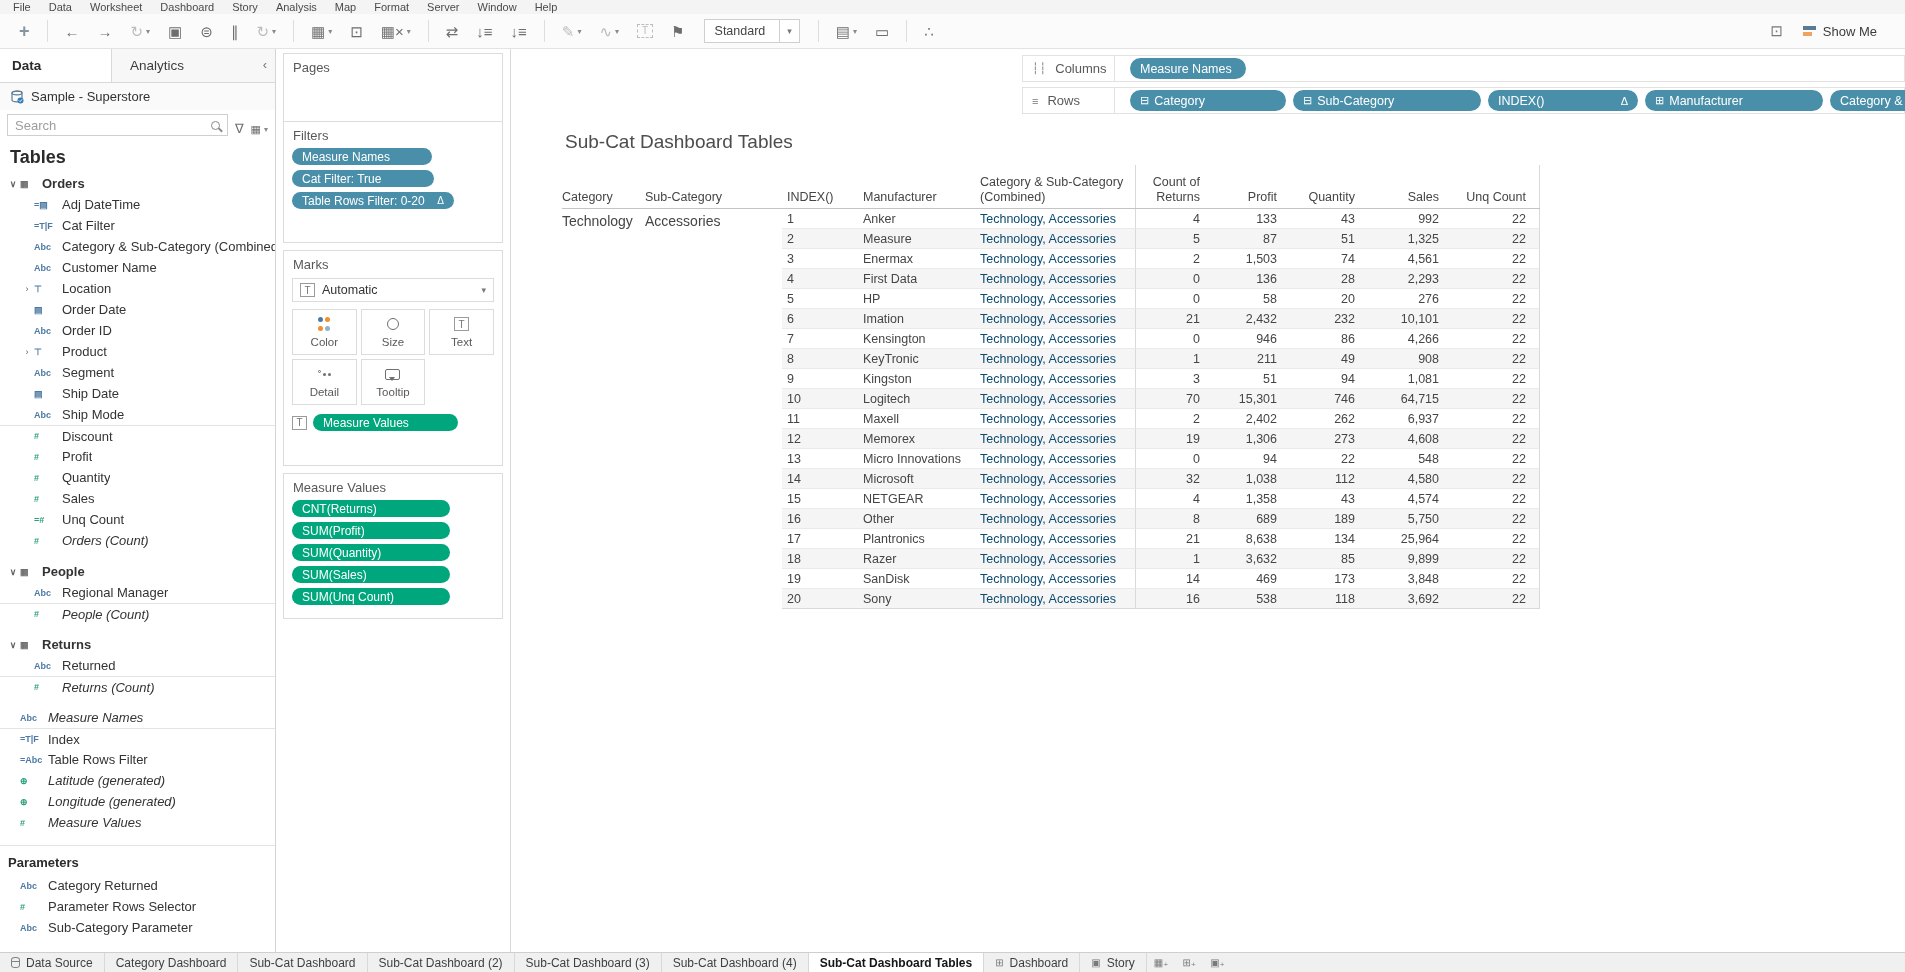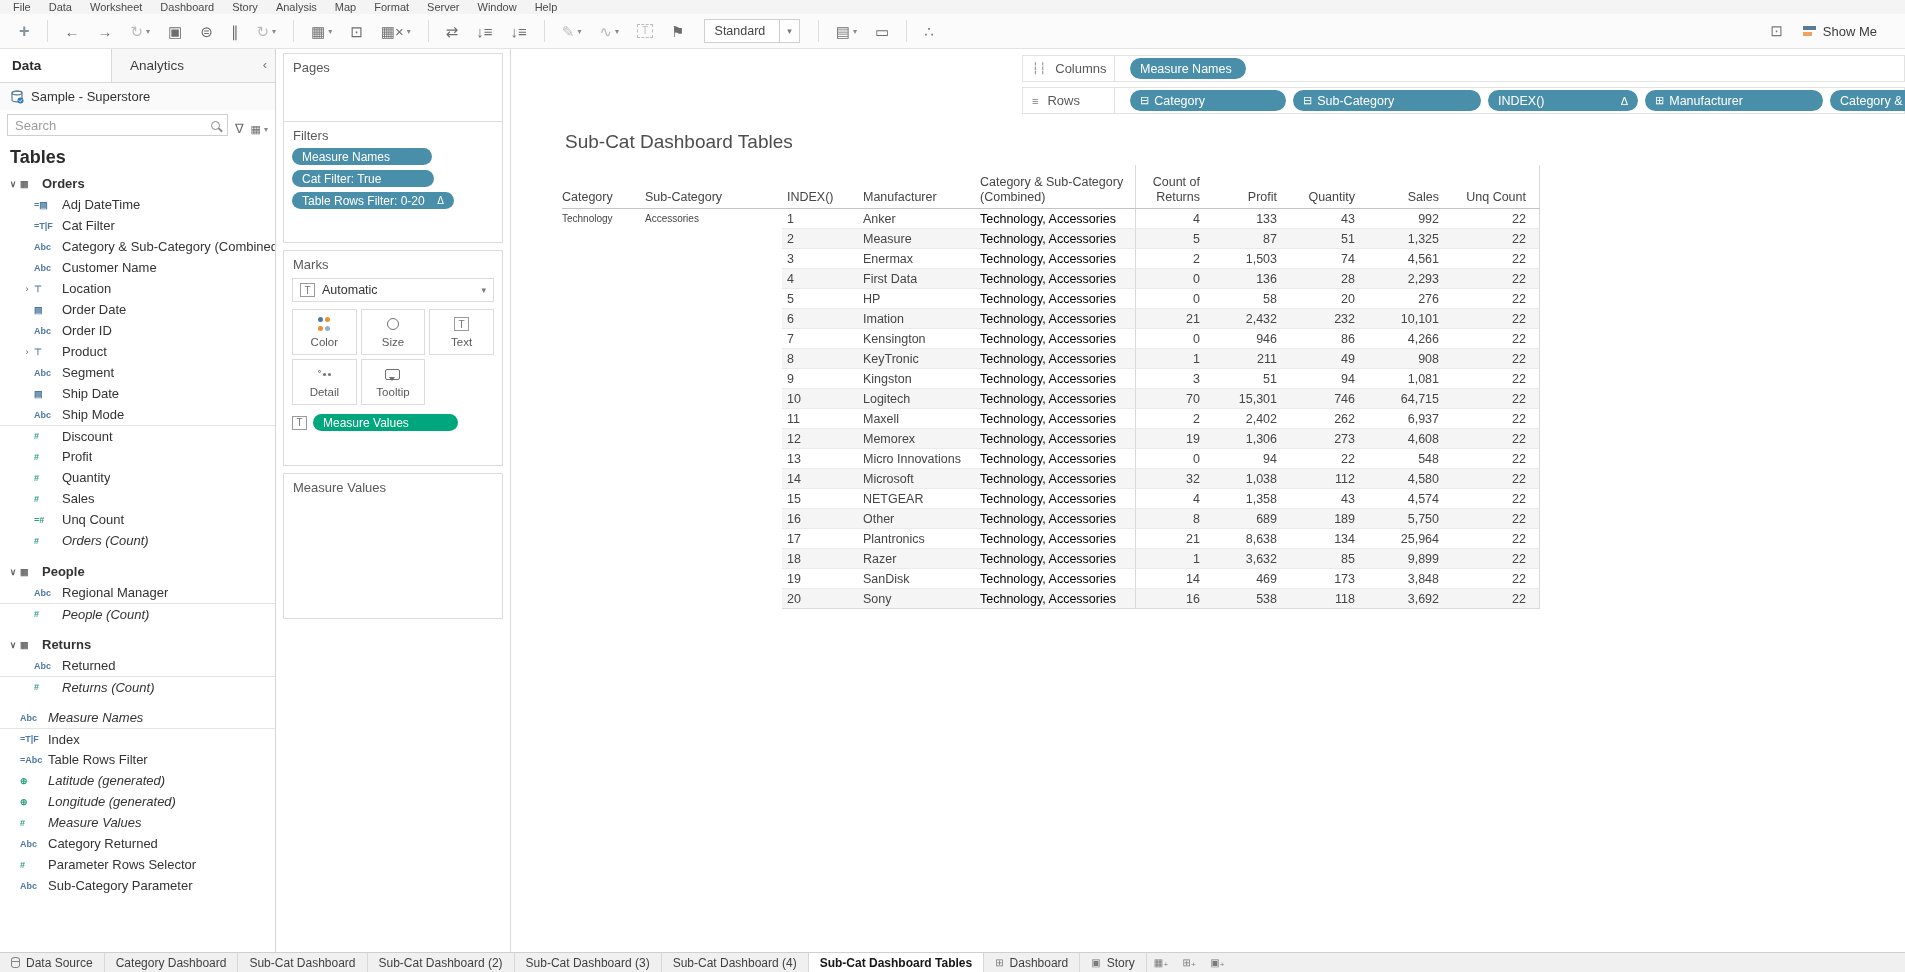--- a/index.html
+++ b/index.html
@@ -114,33 +114,33 @@
   #rows-pills .spill:nth-of-type(2){width:188px}
   #rows-pills .spill:nth-of-type(3){width:150px}
   #rows-pills .spill:nth-of-type(4){width:178px}
   #rows-pills .spill:nth-of-type(5){width:112px}
 
   
   #worksheet{position:absolute;left:511px;top:49px;right:0;bottom:20px;background:#fff}
   #sheet-title{position:absolute;left:54px;top:82px;font-size:19px;color:#4d4d4d}
   #vtable{position:absolute;left:51px;top:116px;display:flex}
   .vh{height:44px;display:flex;align-items:flex-end;padding-bottom:4px;font-size:12.5px;color:#454545;border-bottom:1px solid #c4c4c4}
-  .vv{padding-top:4px;font-size:10px;color:#454545}
+  .vv{padding-top:4px;font-size:14px;color:#454545}
   .vcol-cat{width:83px}
   .vcol-sub{width:137px}
   .vhead{display:flex;height:44px;border-bottom:1px solid #c4c4c4}
   .hcell{display:flex;align-items:flex-end;padding-bottom:4px;font-size:12.5px;color:#454545;line-height:1.15}
   .hcell.num{justify-content:flex-end;text-align:right;padding-right:13px}
   .vrow{display:flex;height:20px}
   .vcell{display:flex;align-items:center;font-size:12.5px;color:#454545;border-bottom:1px solid #eaeaea;white-space:nowrap;overflow:hidden}
   .vcell.num{justify-content:flex-end;padding-right:13px}
   .c-idx{width:76px;padding-left:5px}
   .c-man{width:117px;padding-left:5px}
   .c-comb{width:160px;padding-left:5px}
-  .vcell.c-comb{color:#000000}
+  .vcell.c-comb{color:#0c4a6e}
   .c-ret{width:78px;border-left:1px solid #d9d9d9}
   .c-prof{width:77px}
   .c-qty{width:78px}
   .c-sales{width:84px}
   .c-unq{width:88px;border-right:1px solid #d9d9d9}
   .vbody .vrow:nth-of-type(even) .vcell{background:#f5f5f5}
   .vbody .vrow:last-of-type .vcell{border-bottom:1px solid #d9d9d9}
 
   
   #tabbar{position:absolute;left:0;bottom:0;width:100%;height:20px;background:#f0f0f0;border-top:1px solid #cfcfcf;display:flex;align-items:stretch}
@@ -507,20 +507,21 @@
         <span class="ficon c-green pic">⊕</span>
         <span class="flabel">Longitude (generated)</span>
       </div>
 
       <div class="frow ital">
         <span class="chev"></span>
         <span class="ficon c-green">#</span>
         <span class="flabel">Measure Values</span>
       </div>
     </div>
+  <div id="params-label">Parameters</div>
   <div id="param-list">
 
       <div class="frow">
         <span class="chev"></span>
         <span class="ficon c-blue">Abc</span>
         <span class="flabel">Category Returned</span>
       </div>
 
       <div class="frow">
         <span class="chev"></span>
@@ -604,20 +605,42 @@
     </div>
     <div id="marks-mv-row">
       <span class="boxT">T</span>
       <div class="cpill green">
           <span>Measure Values</span>
         </div>
     </div>
   </div>
   <div class="card" id="card-mv">
     <div class="card-label">Measure Values</div>
+    <div id="mv-pills">
+
+        <div class="cpill green">
+          <span>CNT(Returns)</span>
+        </div>
+
+        <div class="cpill green">
+          <span>SUM(Profit)</span>
+        </div>
+
+        <div class="cpill green">
+          <span>SUM(Quantity)</span>
+        </div>
+
+        <div class="cpill green">
+          <span>SUM(Sales)</span>
+        </div>
+
+        <div class="cpill green">
+          <span>SUM(Unq Count)</span>
+        </div>
+      </div>
   </div>
 </div>
 
 <div id="worksheet">
   <div id="shelf-cols">
     <div class="shelf-label">
       <span class="shelf-icon">┆┆</span>
       <span>Columns</span>
     </div>
     <div class="shelf-pills" id="cols-pills">

